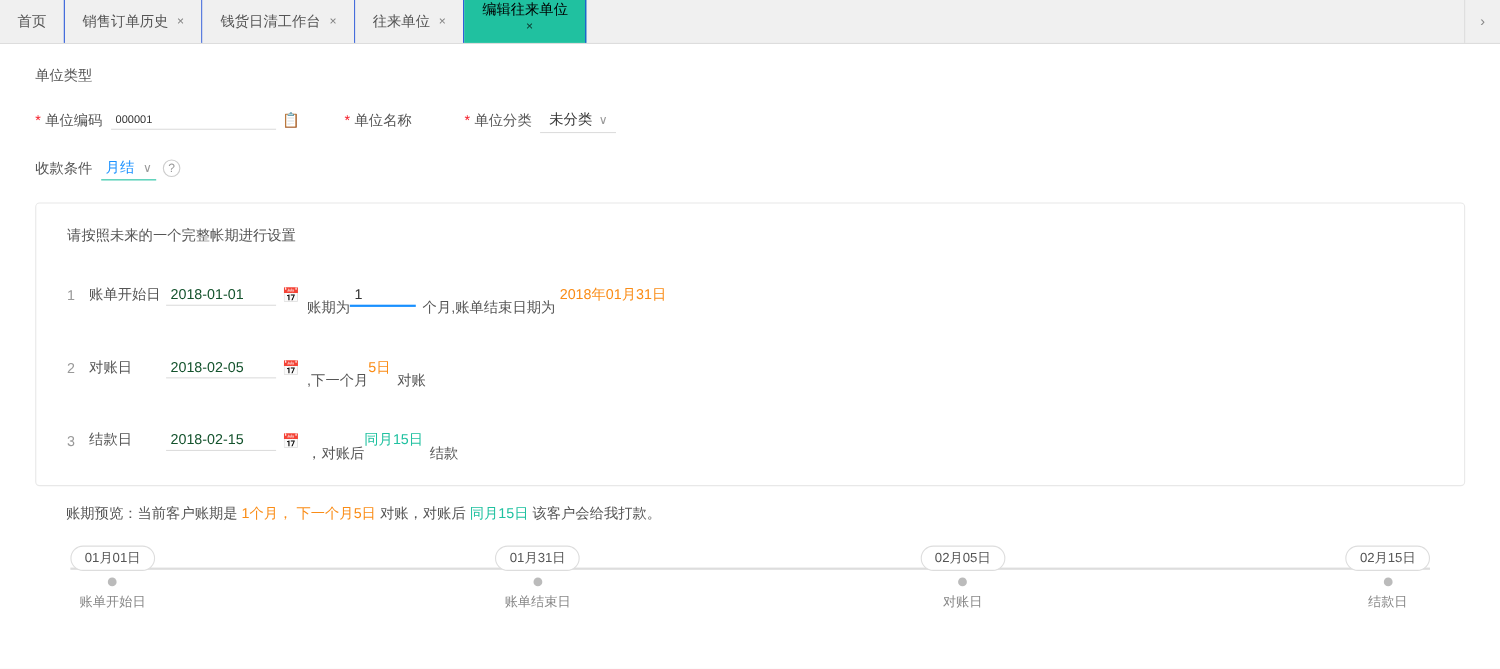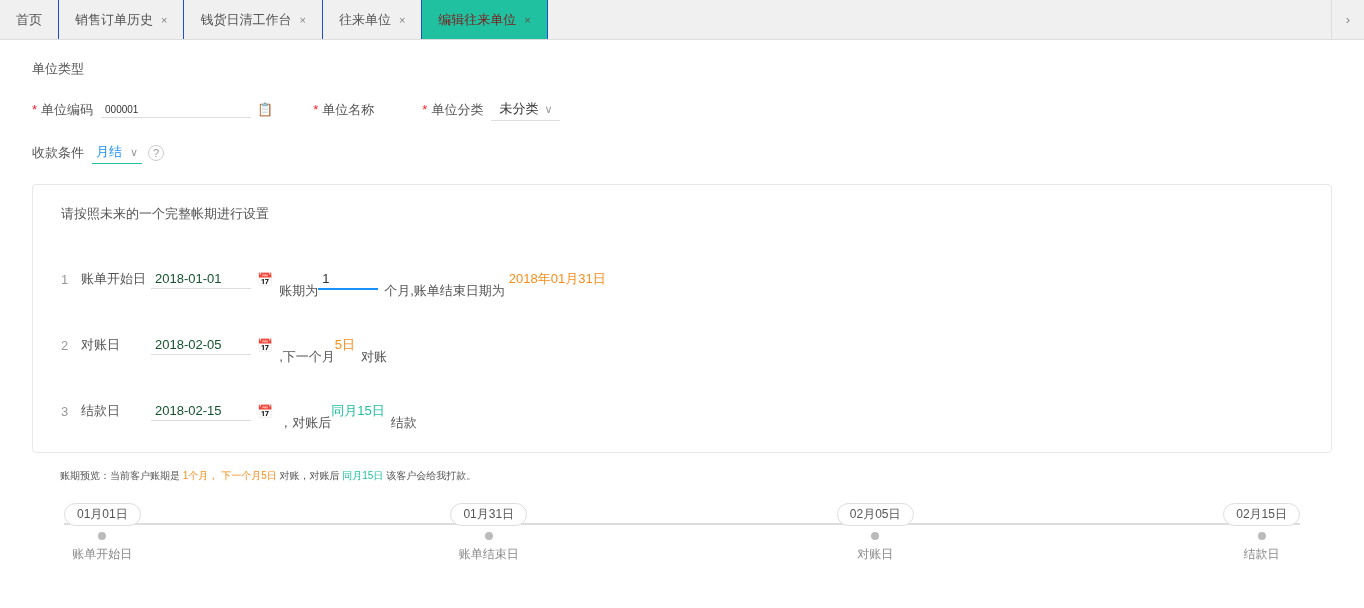--- a/index.html
+++ b/index.html
@@ -10,21 +10,21 @@
       display: flex; align-items: center; background: #f0f0f0;
       border-bottom: 1px solid #ddd; height: 40px; padding-left: 0;
     }
     .tab {
       display: flex; align-items: center; padding: 0 16px;
       height: 100%; cursor: pointer; font-size: 13px;
       border-right: 1px solid #1d4ed8; color: #555; background: #f0f0f0;
       white-space: nowrap;
     }
     .tab.active {
-      background: #20c1a0; color: #7f1d1d;
+      background: #20c1a0; color: #000000; flex-direction: column;
     }
     .tab-close {
       margin-left: 8px; font-size: 11px; cursor: pointer; opacity: 0.7;
     }
     .tab-more {
       margin-left: auto; padding: 0 14px; height: 100%; display: flex;
       align-items: center; cursor: pointer; color: #888;
       border-left: 1px solid #ddd;
     }
 
@@ -84,21 +84,21 @@
       display: inline-flex; align-items: center; justify-content: center;
       font-size: 11px; color: #999; cursor: pointer; margin-left: 6px;
     }
 
     
     .period-box {
       border: 1px solid #e8e8e8; border-radius: 4px; padding: 20px 28px;
       margin-bottom: 0;
     }
     .period-title {
-      font-size: 13px; color: #555; margin-bottom: 35px;
+      font-size: 13px; color: #555; margin-bottom: 24px;
     }
 
     
     .period-row {
       display: flex; align-items: center; margin-bottom: 24px;
     }
     .period-num {
       width: 20px; font-size: 13px; color: #999;
     }
     .period-row-label {
@@ -112,21 +112,21 @@
     .period-input {
       border: none; border-bottom: 2px solid #1890ff; outline: none;
       padding: 2px 4px; font-size: 13px; color: #333; width: 60px;
       text-align: left;
     }
     .highlight-orange { color: #fa8c16; }
     .highlight-teal { color: #20c1a0; }
 
     
     .preview-section { padding: 16px 28px 0; }
-    .preview-text { font-size: 10px; color: #555; margin-bottom: 20px; }
+    .preview-text { font-size: 13px; color: #555; margin-bottom: 20px; }
     .timeline-point {
       display: flex; flex-direction: column; align-items: center;
     }
     .point-bubble {
       background: #fff; border: 1px solid #ddd; border-radius: 12px;
       padding: 2px 12px; font-size: 12px; color: #555; white-space: nowrap;
       margin-bottom: 6px;
     }
     .point-label { font-size: 12px; color: #888; }
 

